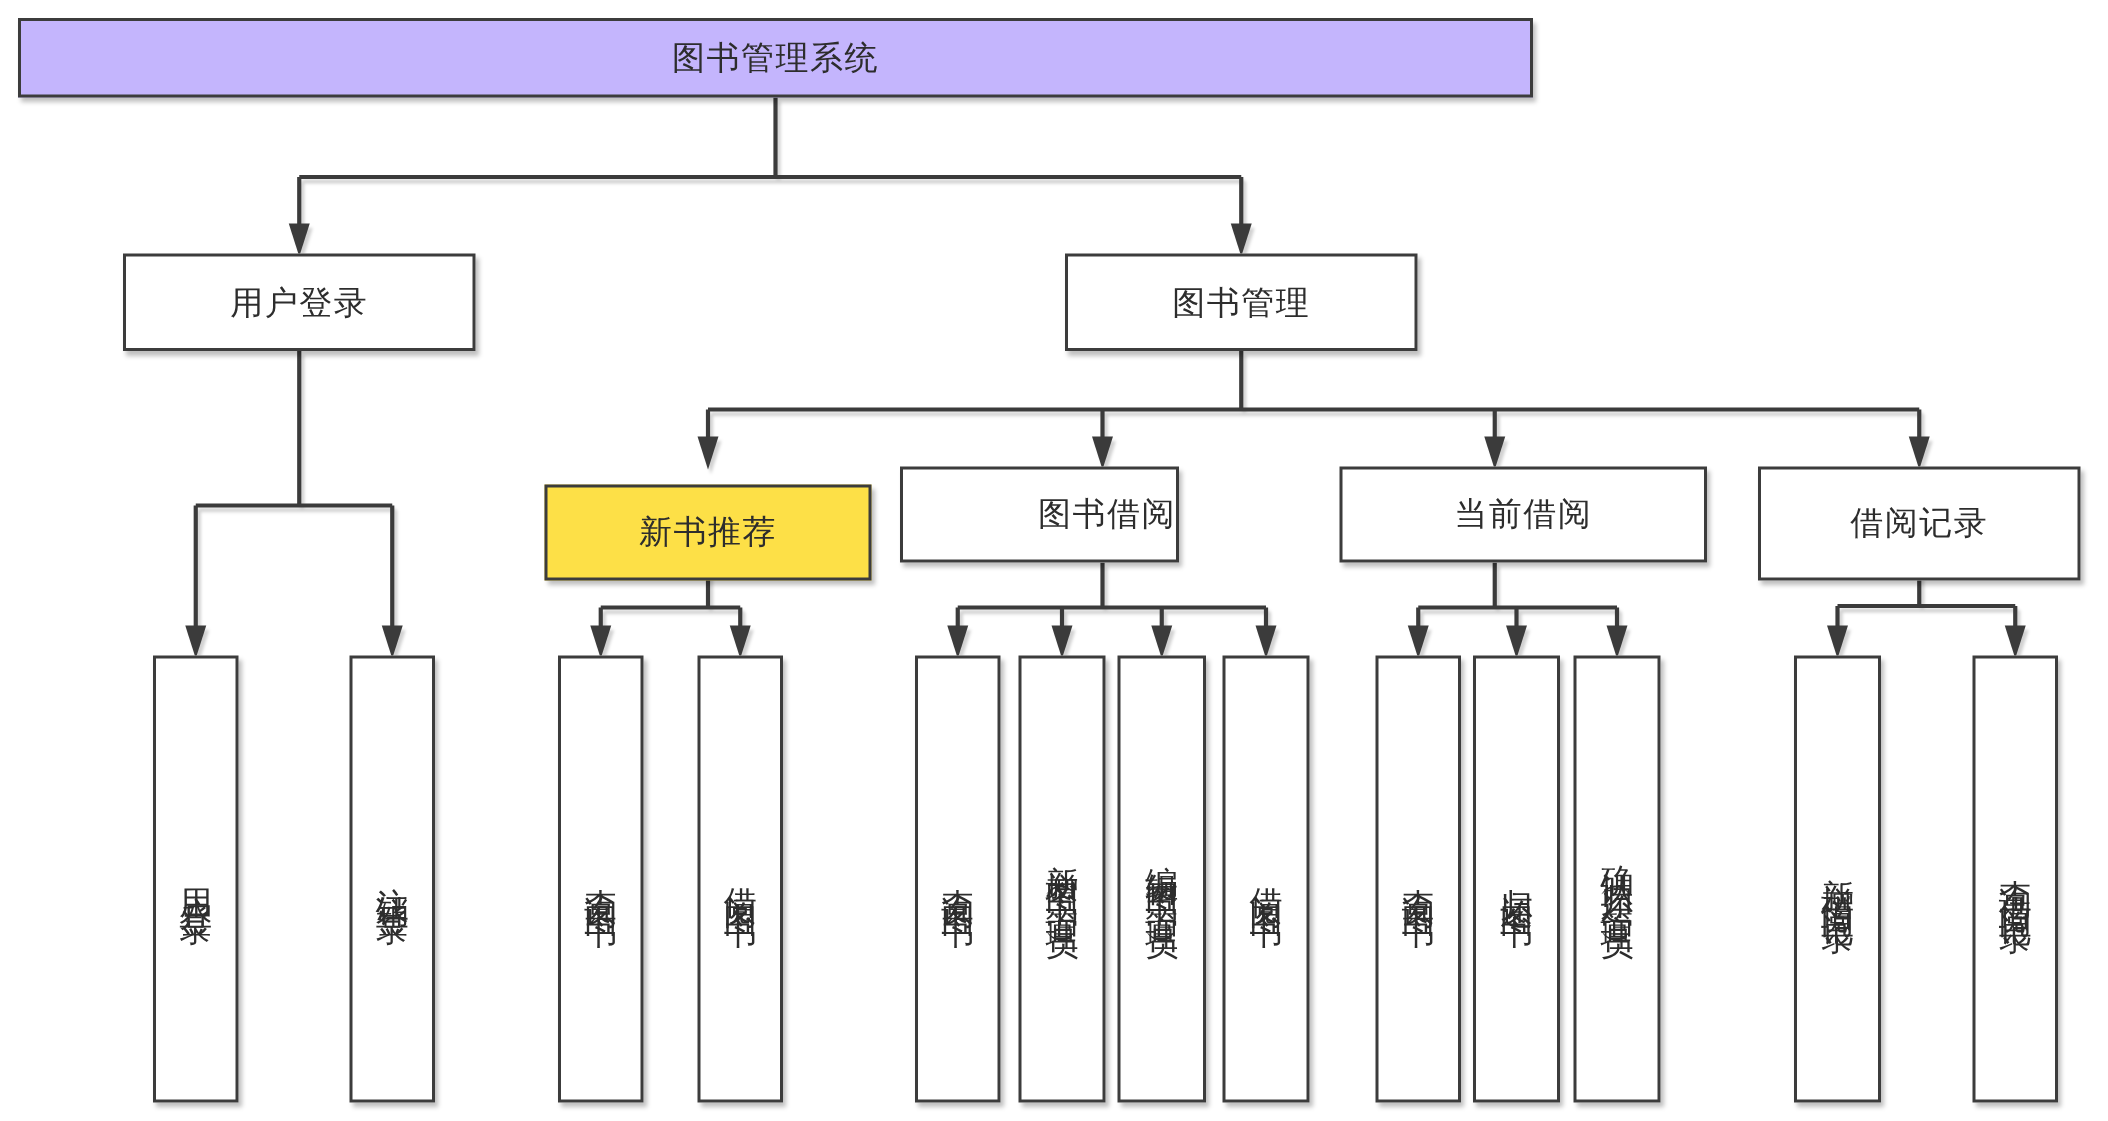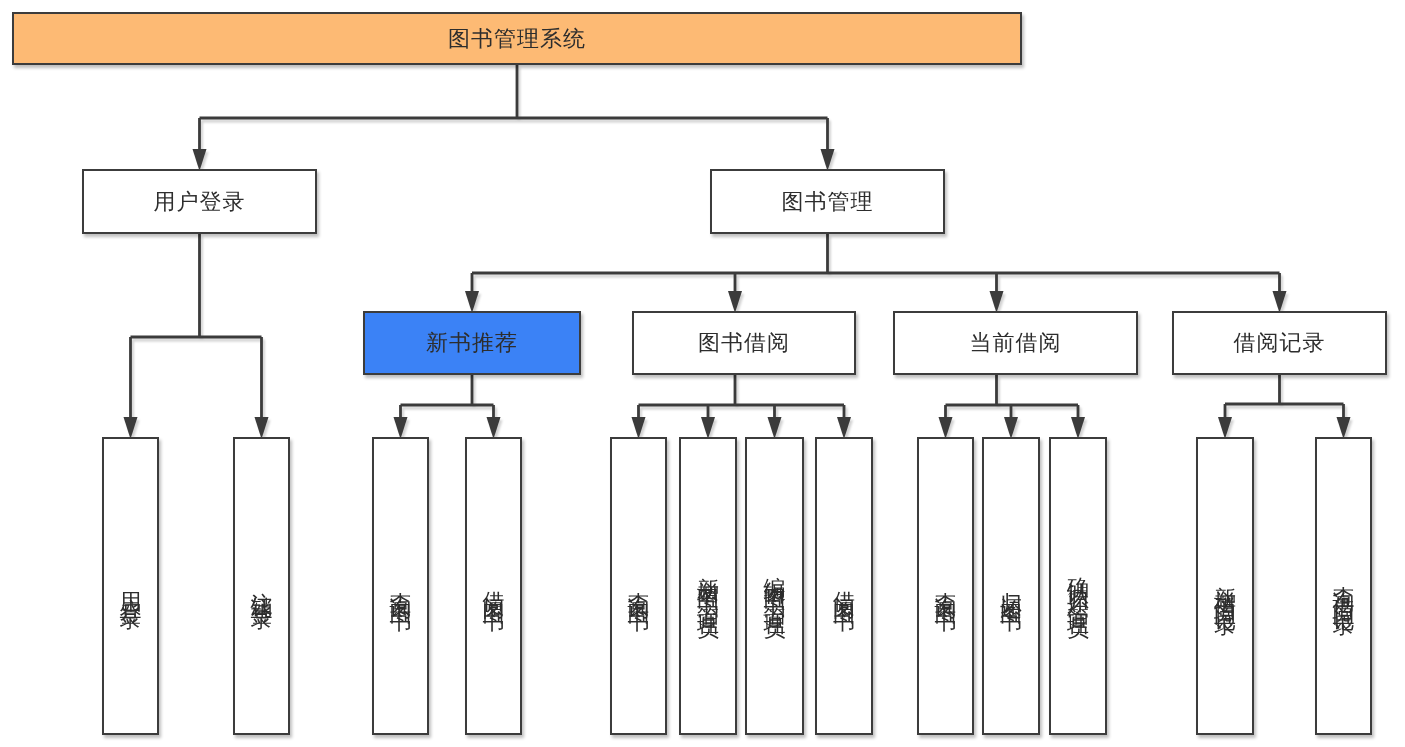--- a/index.html
+++ b/index.html
@@ -72,39 +72,39 @@
       <polygon points="701,417 715,417 708,439" fill="#3b3b3b"></polygon>
       <polygon points="767.5,417 781.5,417 774.5,439" fill="#3b3b3b"></polygon>
       <polygon points="837,417 851,417 844,439" fill="#3b3b3b"></polygon>
       <polygon points="938.5,417 952.5,417 945.5,439" fill="#3b3b3b"></polygon>
       <polygon points="1004,417 1018,417 1011,439" fill="#3b3b3b"></polygon>
       <polygon points="1071,417 1085,417 1078,439" fill="#3b3b3b"></polygon>
       <polygon points="1218,417 1232,417 1225,439" fill="#3b3b3b"></polygon>
       <polygon points="1336.5,417 1350.5,417 1343.5,439" fill="#3b3b3b"></polygon>
     </svg>
   <div id="nodes">
-      <div class="node" style="left: 12px; top: 12px; width: 1010px; height: 53px; border-color: rgb(60, 60, 60); background: #fdba74; color: rgb(45, 45, 45);">
+      <div class="node" style="left: 12px; top: 12px; width: 1010px; height: 53px; border-color: rgb(60, 60, 60); background: #c4b5fd; color: rgb(45, 45, 45);">
         <span class="node-label">图书管理系统</span>
       </div>
       <div class="node" style="left: 82px; top: 169px; width: 235px; height: 65px; border-color: rgb(60, 60, 60); background: rgb(255, 255, 255); color: rgb(45, 45, 45);">
         <span class="node-label">用户登录</span>
       </div>
       <div class="node" style="left: 710px; top: 169px; width: 235px; height: 65px; border-color: rgb(60, 60, 60); background: rgb(255, 255, 255); color: rgb(45, 45, 45); justify-content: center;">
         <span class="node-label">图书管理</span>
       </div>
-      <div class="node" style="left: 363px; top: 311px; width: 218px; height: 64px; border-color: rgb(60, 60, 60); background: #3b82f6; color: rgb(45, 45, 45);">
+      <div class="node" style="left: 363px; top: 323px; width: 218px; height: 64px; border-color: rgb(60, 60, 60); background: #fde047; color: rgb(45, 45, 45);">
         <span class="node-label">新书推荐</span>
       </div>
-      <div class="node" style="left: 632px; top: 311px; width: 224px; height: 64px; border-color: rgb(60, 60, 60); background: rgb(255, 255, 255); color: rgb(45, 45, 45);">
+      <div class="node" style="left: 600px; top: 311px; width: 186px; height: 64px; border-color: rgb(60, 60, 60); background: rgb(255, 255, 255); color: rgb(45, 45, 45); justify-content: flex-end;">
         <span class="node-label">图书借阅</span>
       </div>
       <div class="node" style="left: 893px; top: 311px; width: 245px; height: 64px; border-color: rgb(60, 60, 60); background: rgb(255, 255, 255); color: rgb(45, 45, 45);">
         <span class="node-label">当前借阅</span>
       </div>
-      <div class="node" style="left: 1172px; top: 311px; width: 215px; height: 64px; border-color: rgb(60, 60, 60); background: rgb(255, 255, 255); color: rgb(45, 45, 45);">
+      <div class="node" style="left: 1172px; top: 311px; width: 215px; height: 76px; border-color: rgb(60, 60, 60); background: rgb(255, 255, 255); color: rgb(45, 45, 45);">
         <span class="node-label">借阅记录</span>
       </div>
       <div class="node vertical" style="left: 102px; top: 437px; width: 57px; height: 298px; border-color: rgb(60, 60, 60); background: rgb(255, 255, 255); color: rgb(45, 45, 45);">
         <span class="node-label">用户登录</span>
       </div>
       <div class="node vertical" style="left: 233px; top: 437px; width: 57px; height: 298px; border-color: rgb(60, 60, 60); background: rgb(255, 255, 255); color: rgb(45, 45, 45);">
         <span class="node-label">注销登录</span>
       </div>
       <div class="node vertical" style="left: 372px; top: 437px; width: 57px; height: 298px; border-color: rgb(60, 60, 60); background: rgb(255, 255, 255); color: rgb(45, 45, 45);">
         <span class="node-label">查询图书</span>

